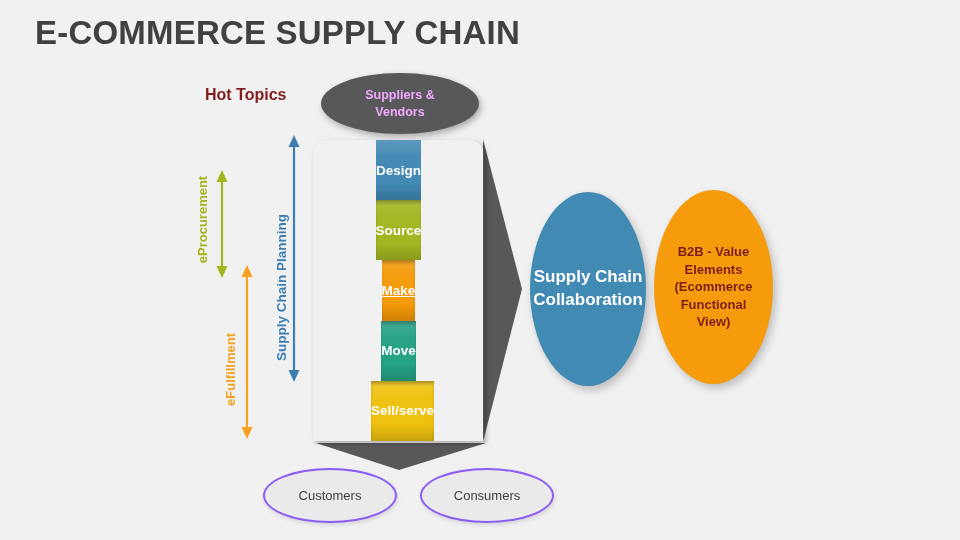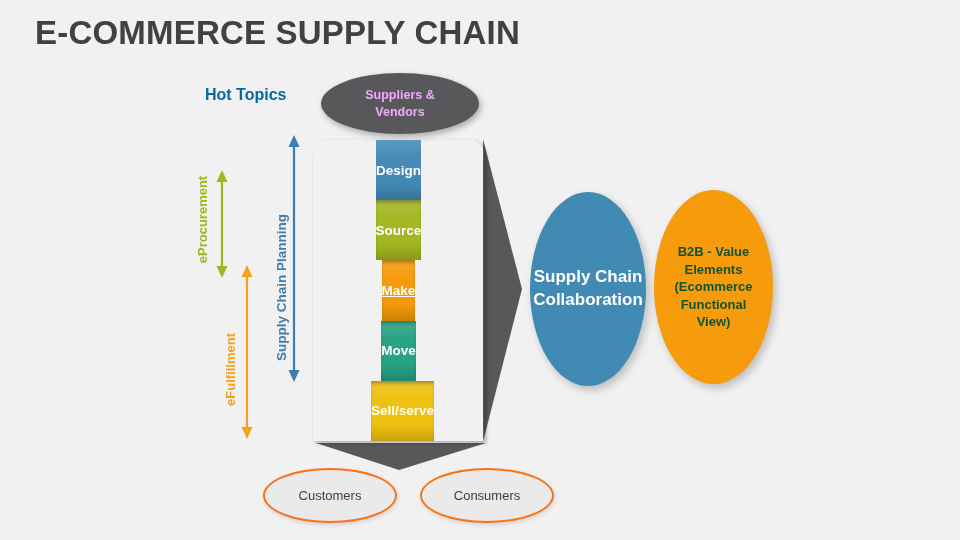--- a/index.html
+++ b/index.html
@@ -20,21 +20,21 @@
     font-size: 33px;
     font-weight: bold;
     letter-spacing: 0.2px;
     color: #414144;
   }
   .hot-topics {
     position: absolute;
     left: 205px; top: 86px;
     font-size: 16px;
     font-weight: bold;
-    color: #0369a1;
+    color: #7f1d1d;
   }
   .shape-layer {
     position: absolute;
     left: 0; top: 0;
     width: 960px; height: 540px;
     z-index: 1;
   }
   .ellipse {
     position: absolute;
     border-radius: 50%;
@@ -111,31 +111,31 @@
     width: 116px; height: 194px;
     color: #ffffff;
     font-size: 17px;
     line-height: 1.35;
     z-index: 2;
     box-shadow: 3px 4px 8px rgba(0,0,0,0.22);
   }
   .ellipse-b2b {
     left: 654px; top: 190px;
     width: 119px; height: 194px;
-    color: #14532d;
+    color: #7f1d1d;
     font-size: 13px;
     line-height: 1.35;
     z-index: 2;
     box-shadow: 3px 4px 8px rgba(0,0,0,0.22);
   }
   .ellipse-bottom {
     width: 134px; height: 55px;
     top: 468px;
     background: #eaeaeb;
-    border: 2px solid #f97316;
+    border: 2px solid #8b5cf6;
     color: #3d3d40;
     font-size: 13px;
     font-weight: normal;
     z-index: 3;
     box-shadow: 1px 2px 4px rgba(0,0,0,0.12);
   }
   .ellipse-customers { left: 263px; }
   .ellipse-consumers { left: 420px; }
 </style>
 </head>

